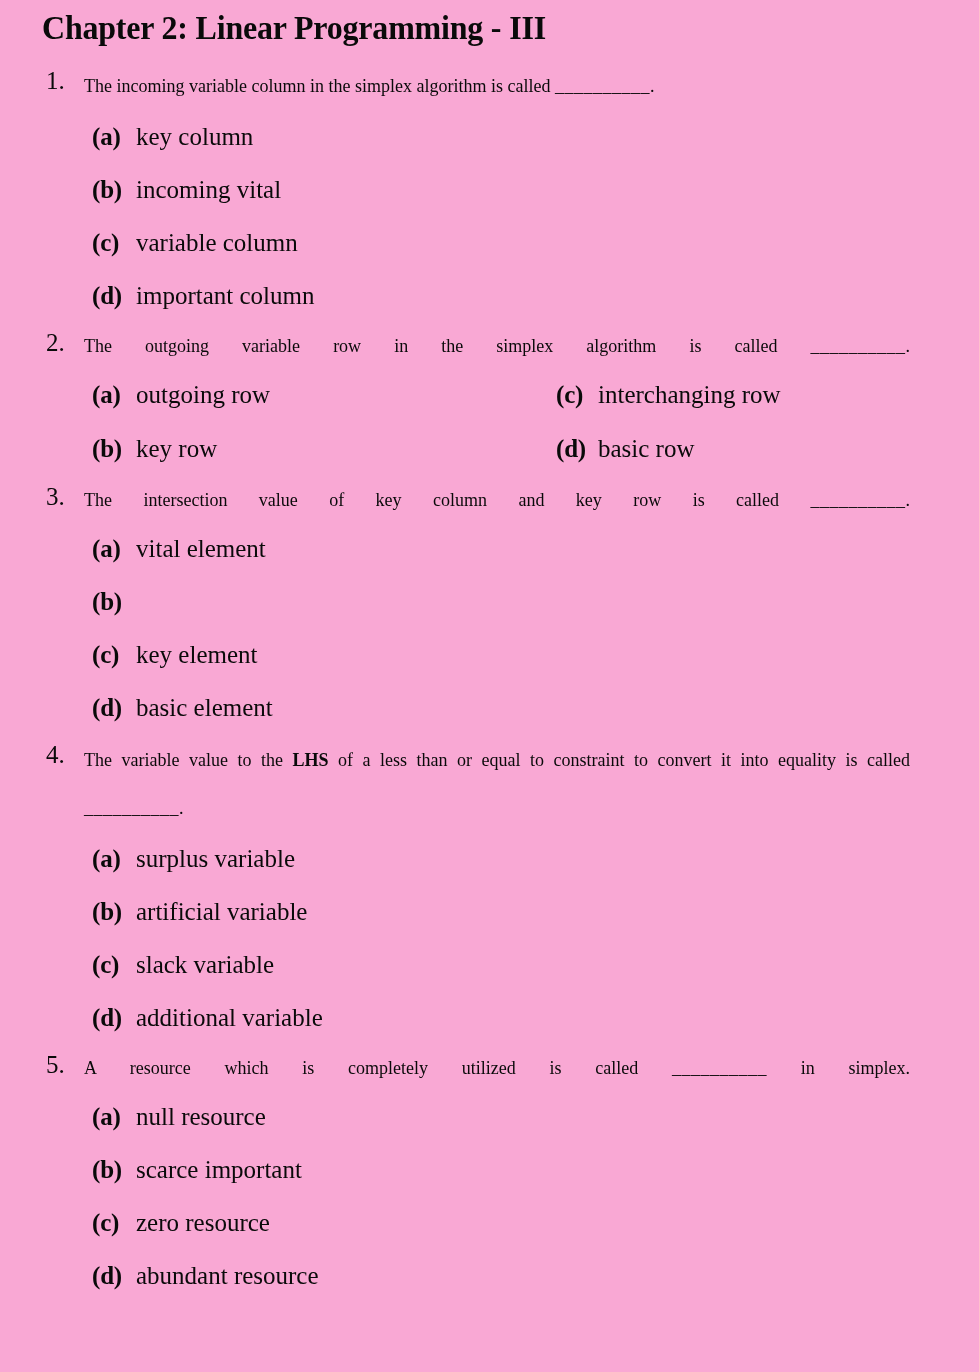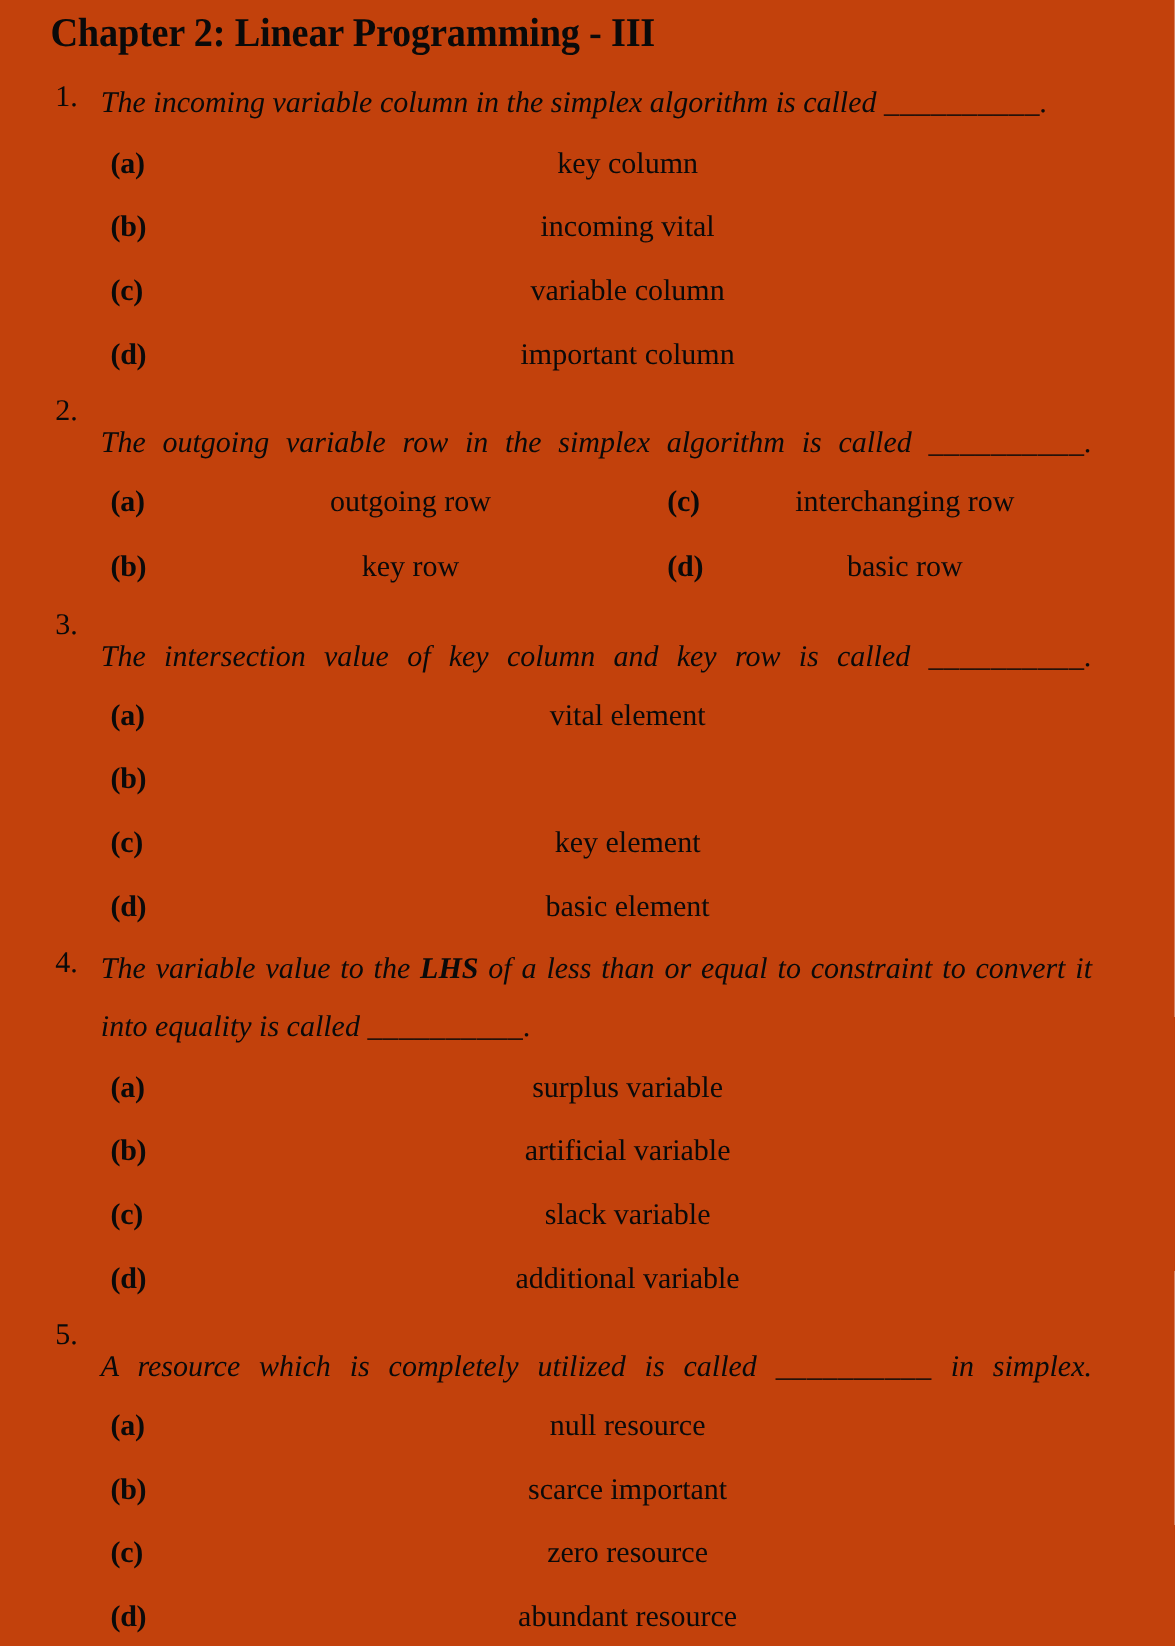--- a/index.html
+++ b/index.html
@@ -14,21 +14,21 @@
     overflow: hidden;
     font-family: "Liberation Serif", "DejaVu Serif", serif;
     color: #0a0a0a;
     -webkit-font-smoothing: antialiased;
   }
 
   .page {
     position: relative;
     width: 979px;
     height: 1372px;
-    background: #c2410c;
+    background: #f9a8d4;
     box-sizing: border-box;
     padding: 8px 69px 0 40px;   
   }
 
   
   .doc-title {
     font-family: "Liberation Serif", "DejaVu Serif", serif;
     font-weight: 700;
     font-size: 34px;
     line-height: 40px;
@@ -52,38 +52,37 @@
     flex: 0 0 auto;
     width: 44px;
     font-size: 25px;
     line-height: 38px;
     text-align: left;
     padding-left: 6px;
     box-sizing: border-box;
   }
   .qtext {
     flex: 1 1 auto;
-    font-size: 25px;
+    font-size: 18px;
     line-height: 50px;
     text-align: justify;
     text-justify: inter-word;
     hyphens: none;
-    font-style: italic;
   }
   
   .qtext.stretch {
     text-align-last: justify;
   }
   
   .qtext.wrap {
     text-align: justify;
     text-align-last: left;
     line-height: 48px;
   }
-  .qtext.tight { line-height: 44px; margin-top: 24px; }
+  .qtext.tight { line-height: 44px; }
 
   .bold { font-weight: 700; margin-top: 20px; }
 
   .blank {
     letter-spacing: 0.5px;
     font-weight: 400;
   }
 
   
   .options {
@@ -98,21 +97,20 @@
     padding-left: 52px;
   }
   .opt-label {
     flex: 0 0 auto;
     font-weight: 700;
     min-width: 44px;
     letter-spacing: -0.2px;
   }
   .opt-text {
     flex: 1 1 auto;
-    text-align: center;
   }
 
   
   .options.two-col {
     display: grid;
     grid-template-columns: 508px 1fr;
     grid-auto-flow: row;
   }
   .options.two-col .opt {
     padding-left: 52px;

